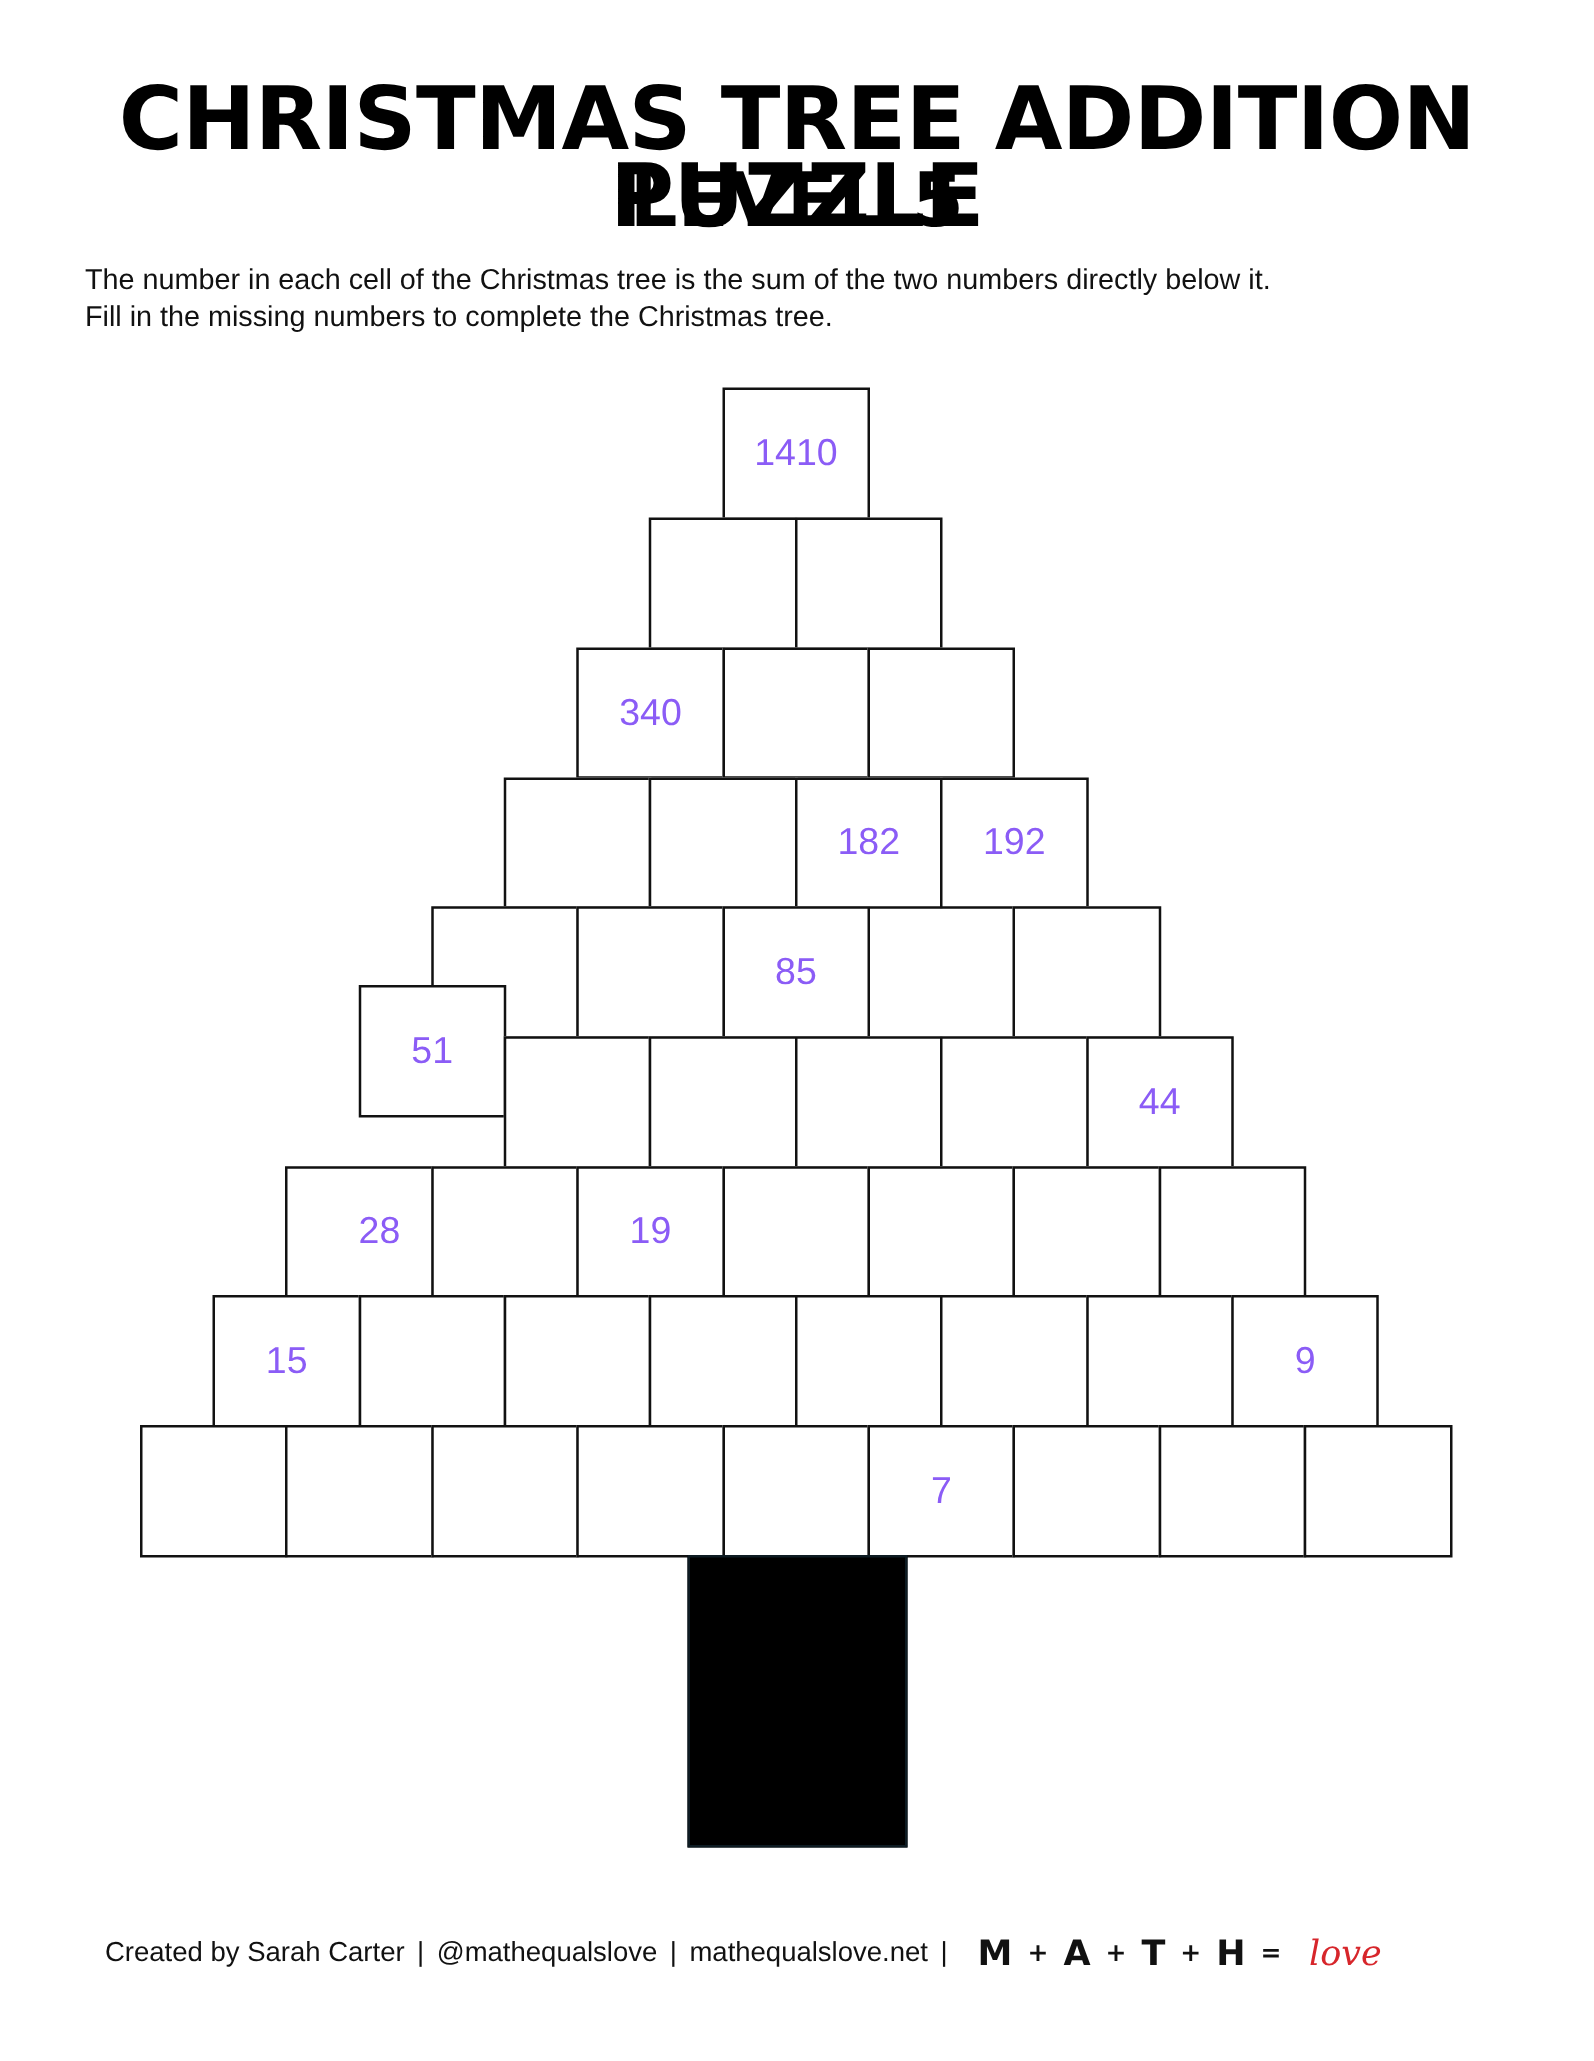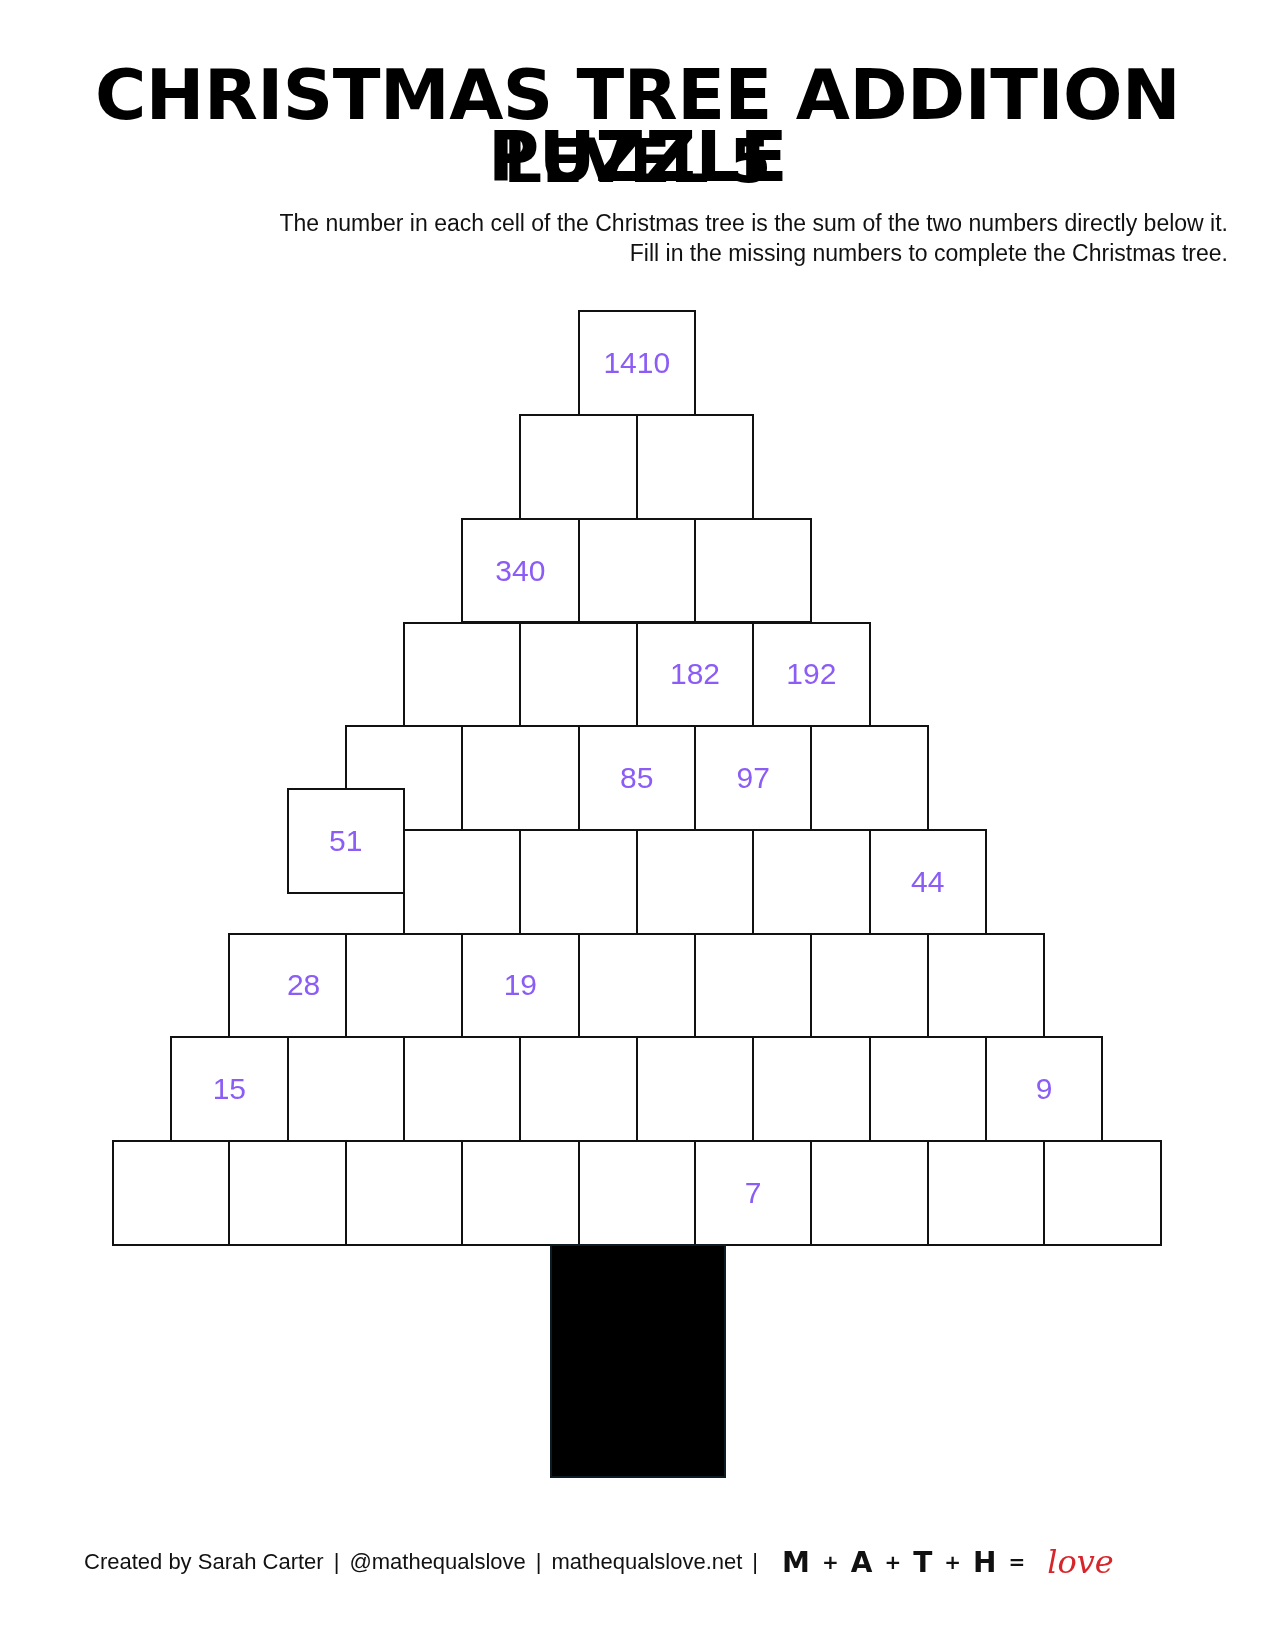--- a/index.html
+++ b/index.html
@@ -6,21 +6,21 @@
   body { width: 1275px; height: 1649px; position: relative; overflow: hidden; color: #000; }
   .title {
     position: absolute; left: 0; width: 1275px; text-align: center;
     font-family: "DejaVu Sans", sans-serif; font-weight: bold;
     font-size: 60px; letter-spacing: 0px; line-height: 62px; margin: 0;
   }
   .title.l1 { top: 64px; font-size: 70px; letter-spacing: -0.5px; }
   .title.l2 { top: 130px; }
   .instructions {
     position: absolute; left: 68px; top: 208px; width: 1160px;
-    font-family: "Liberation Sans", sans-serif; font-size: 23px; line-height: 30px; color: #111; text-align: right;
+    font-family: "Liberation Sans", sans-serif; font-size: 23px; line-height: 30px; color: #111;
   }
   .instructions div { white-space: nowrap; }
   .tree { position: absolute; left: 0; top: 0; width: 1275px; height: 1649px; }
   .cell {
     position: absolute; box-sizing: border-box; width: 118.4px; height: 105.7px;
     border: 2px solid #111; background: #fff;
     display: flex; align-items: center; justify-content: center;
     font-family: "Liberation Sans", sans-serif; font-size: 30px; color: #8b5cf6;
   }
   .trunk {
@@ -29,21 +29,21 @@
   }
   .footer {
     position: absolute; left: 84px; top: 1540px; height: 44px;
     display: flex; align-items: center; white-space: nowrap;
     font-family: "Liberation Sans", sans-serif; font-size: 22px; color: #111;
   }
   .footer .sep { margin: 0 10px; }
   .logo { display: flex; align-items: center; margin-left: 14px; }
   .logo .letter { font-family: "DejaVu Sans", sans-serif; font-weight: bold; font-size: 28px; }
   .logo .op { font-family: "DejaVu Sans", sans-serif; font-weight: bold; font-size: 20px; margin: 0 12px; }
-  .logo .love { font-family: "DejaVu Serif", serif; font-style: italic; font-size: 32px; margin-left: 10px; }
+  .logo .love { font-family: "DejaVu Serif", serif; font-style: italic; font-size: 28px; margin-left: 10px; }
 </style>
 </head>
 <body>
 
 <h1 class="title l1">CHRISTMAS TREE ADDITION PUZZLE</h1>
 <h1 class="title l2">LEVEL 5</h1>
 
 <div class="instructions">
   <div>The number in each cell of the Christmas tree is the sum of the two numbers directly below it.</div>
   <div>Fill in the missing numbers to complete the Christmas tree.</div>
@@ -56,21 +56,20 @@
     <div class="cell" style="left: 461.2px; top: 517.8px;">340</div>
     <div class="cell" style="left: 577.6px; top: 517.8px;"></div>
     <div class="cell" style="left: 694px; top: 517.8px;"></div>
     <div class="cell" style="left: 403px; top: 621.5px;"></div>
     <div class="cell" style="left: 519.4px; top: 621.5px;"></div>
     <div class="cell" style="left: 635.8px; top: 621.5px;">182</div>
     <div class="cell" style="left: 752.2px; top: 621.5px; text-align: center;">192</div>
     <div class="cell" style="left: 344.8px; top: 725.2px;"></div>
     <div class="cell" style="left: 461.2px; top: 725.2px;"></div>
     <div class="cell" style="left: 577.6px; top: 725.2px;">85</div>
-    <div class="cell" style="left: 694px; top: 725.2px;">97</div>
     <div class="cell" style="left: 810.4px; top: 725.2px;"></div>
     <div class="cell" style="left: 286.6px; top: 788px;">51</div>
     <div class="cell" style="left: 403px; top: 828.9px;"></div>
     <div class="cell" style="left: 519.4px; top: 828.9px;"></div>
     <div class="cell" style="left: 635.8px; top: 828.9px;"></div>
     <div class="cell" style="left: 752.2px; top: 828.9px;"></div>
     <div class="cell" style="left: 868.6px; top: 828.9px;">44</div>
     <div class="cell" style="left: 228.4px; top: 932.6px; padding-left: 32px;">28</div>
     <div class="cell" style="left: 344.8px; top: 932.6px;"></div>
     <div class="cell" style="left: 461.2px; top: 932.6px;">19</div>

